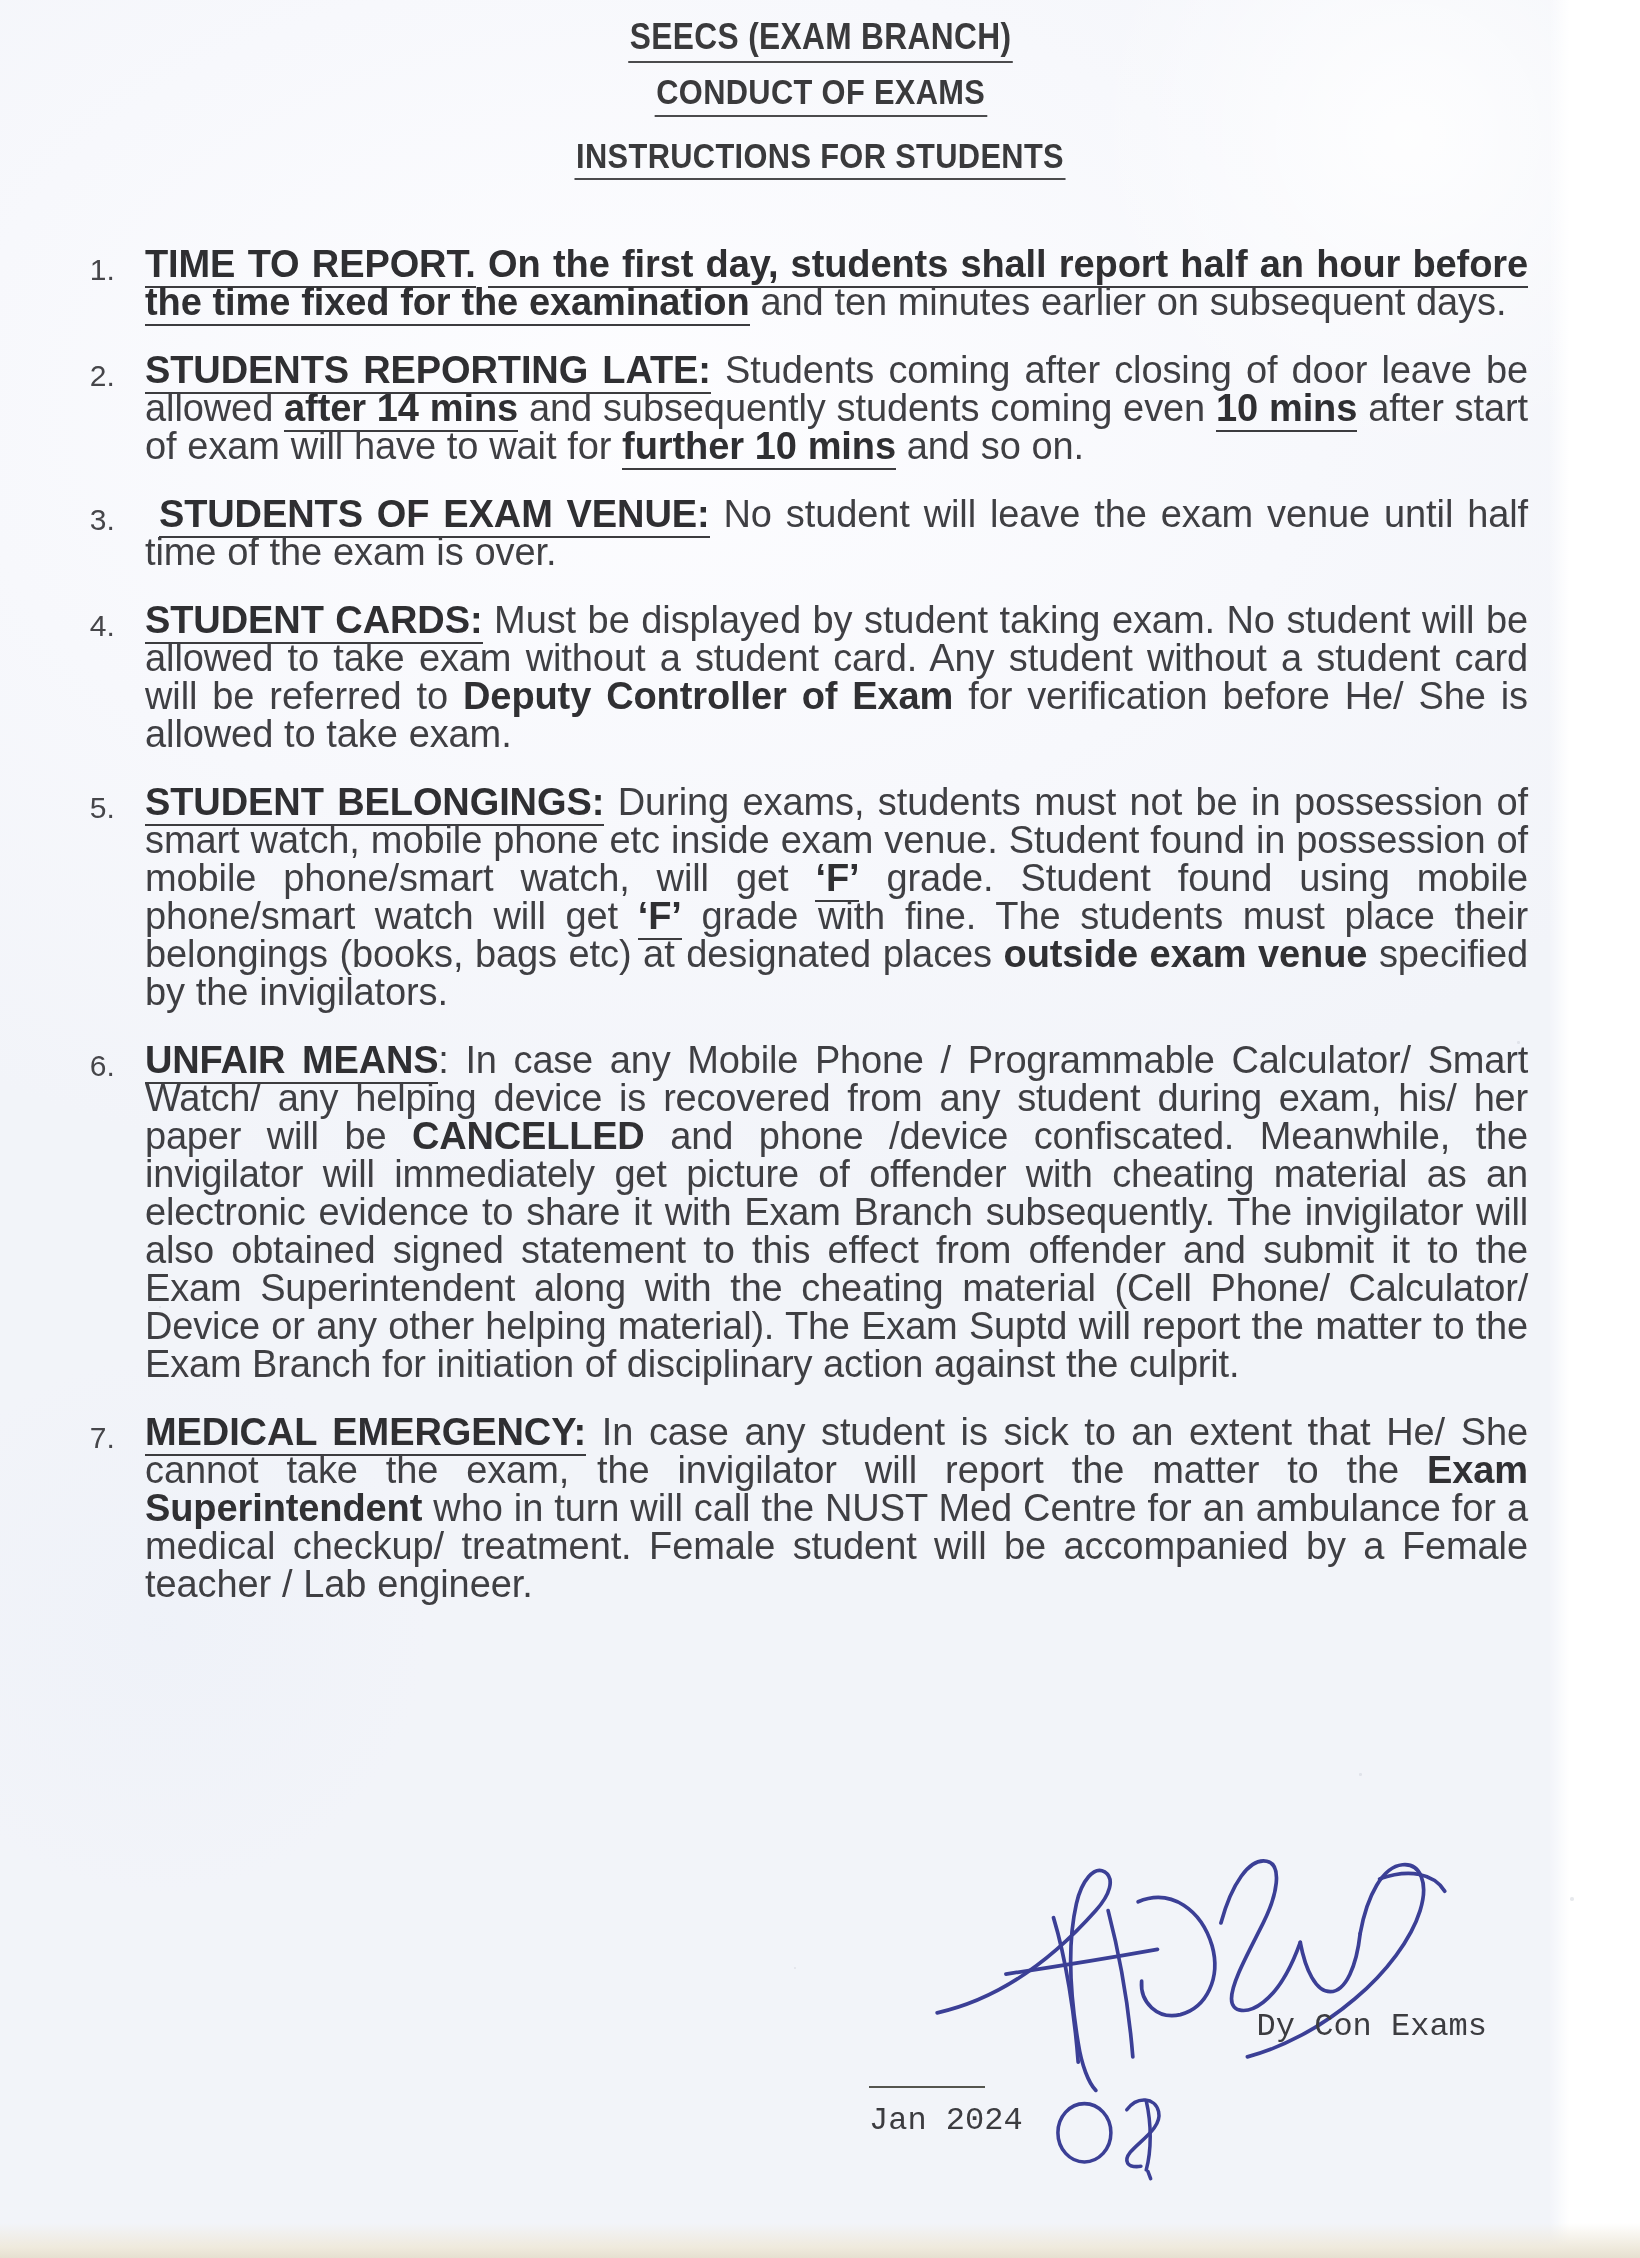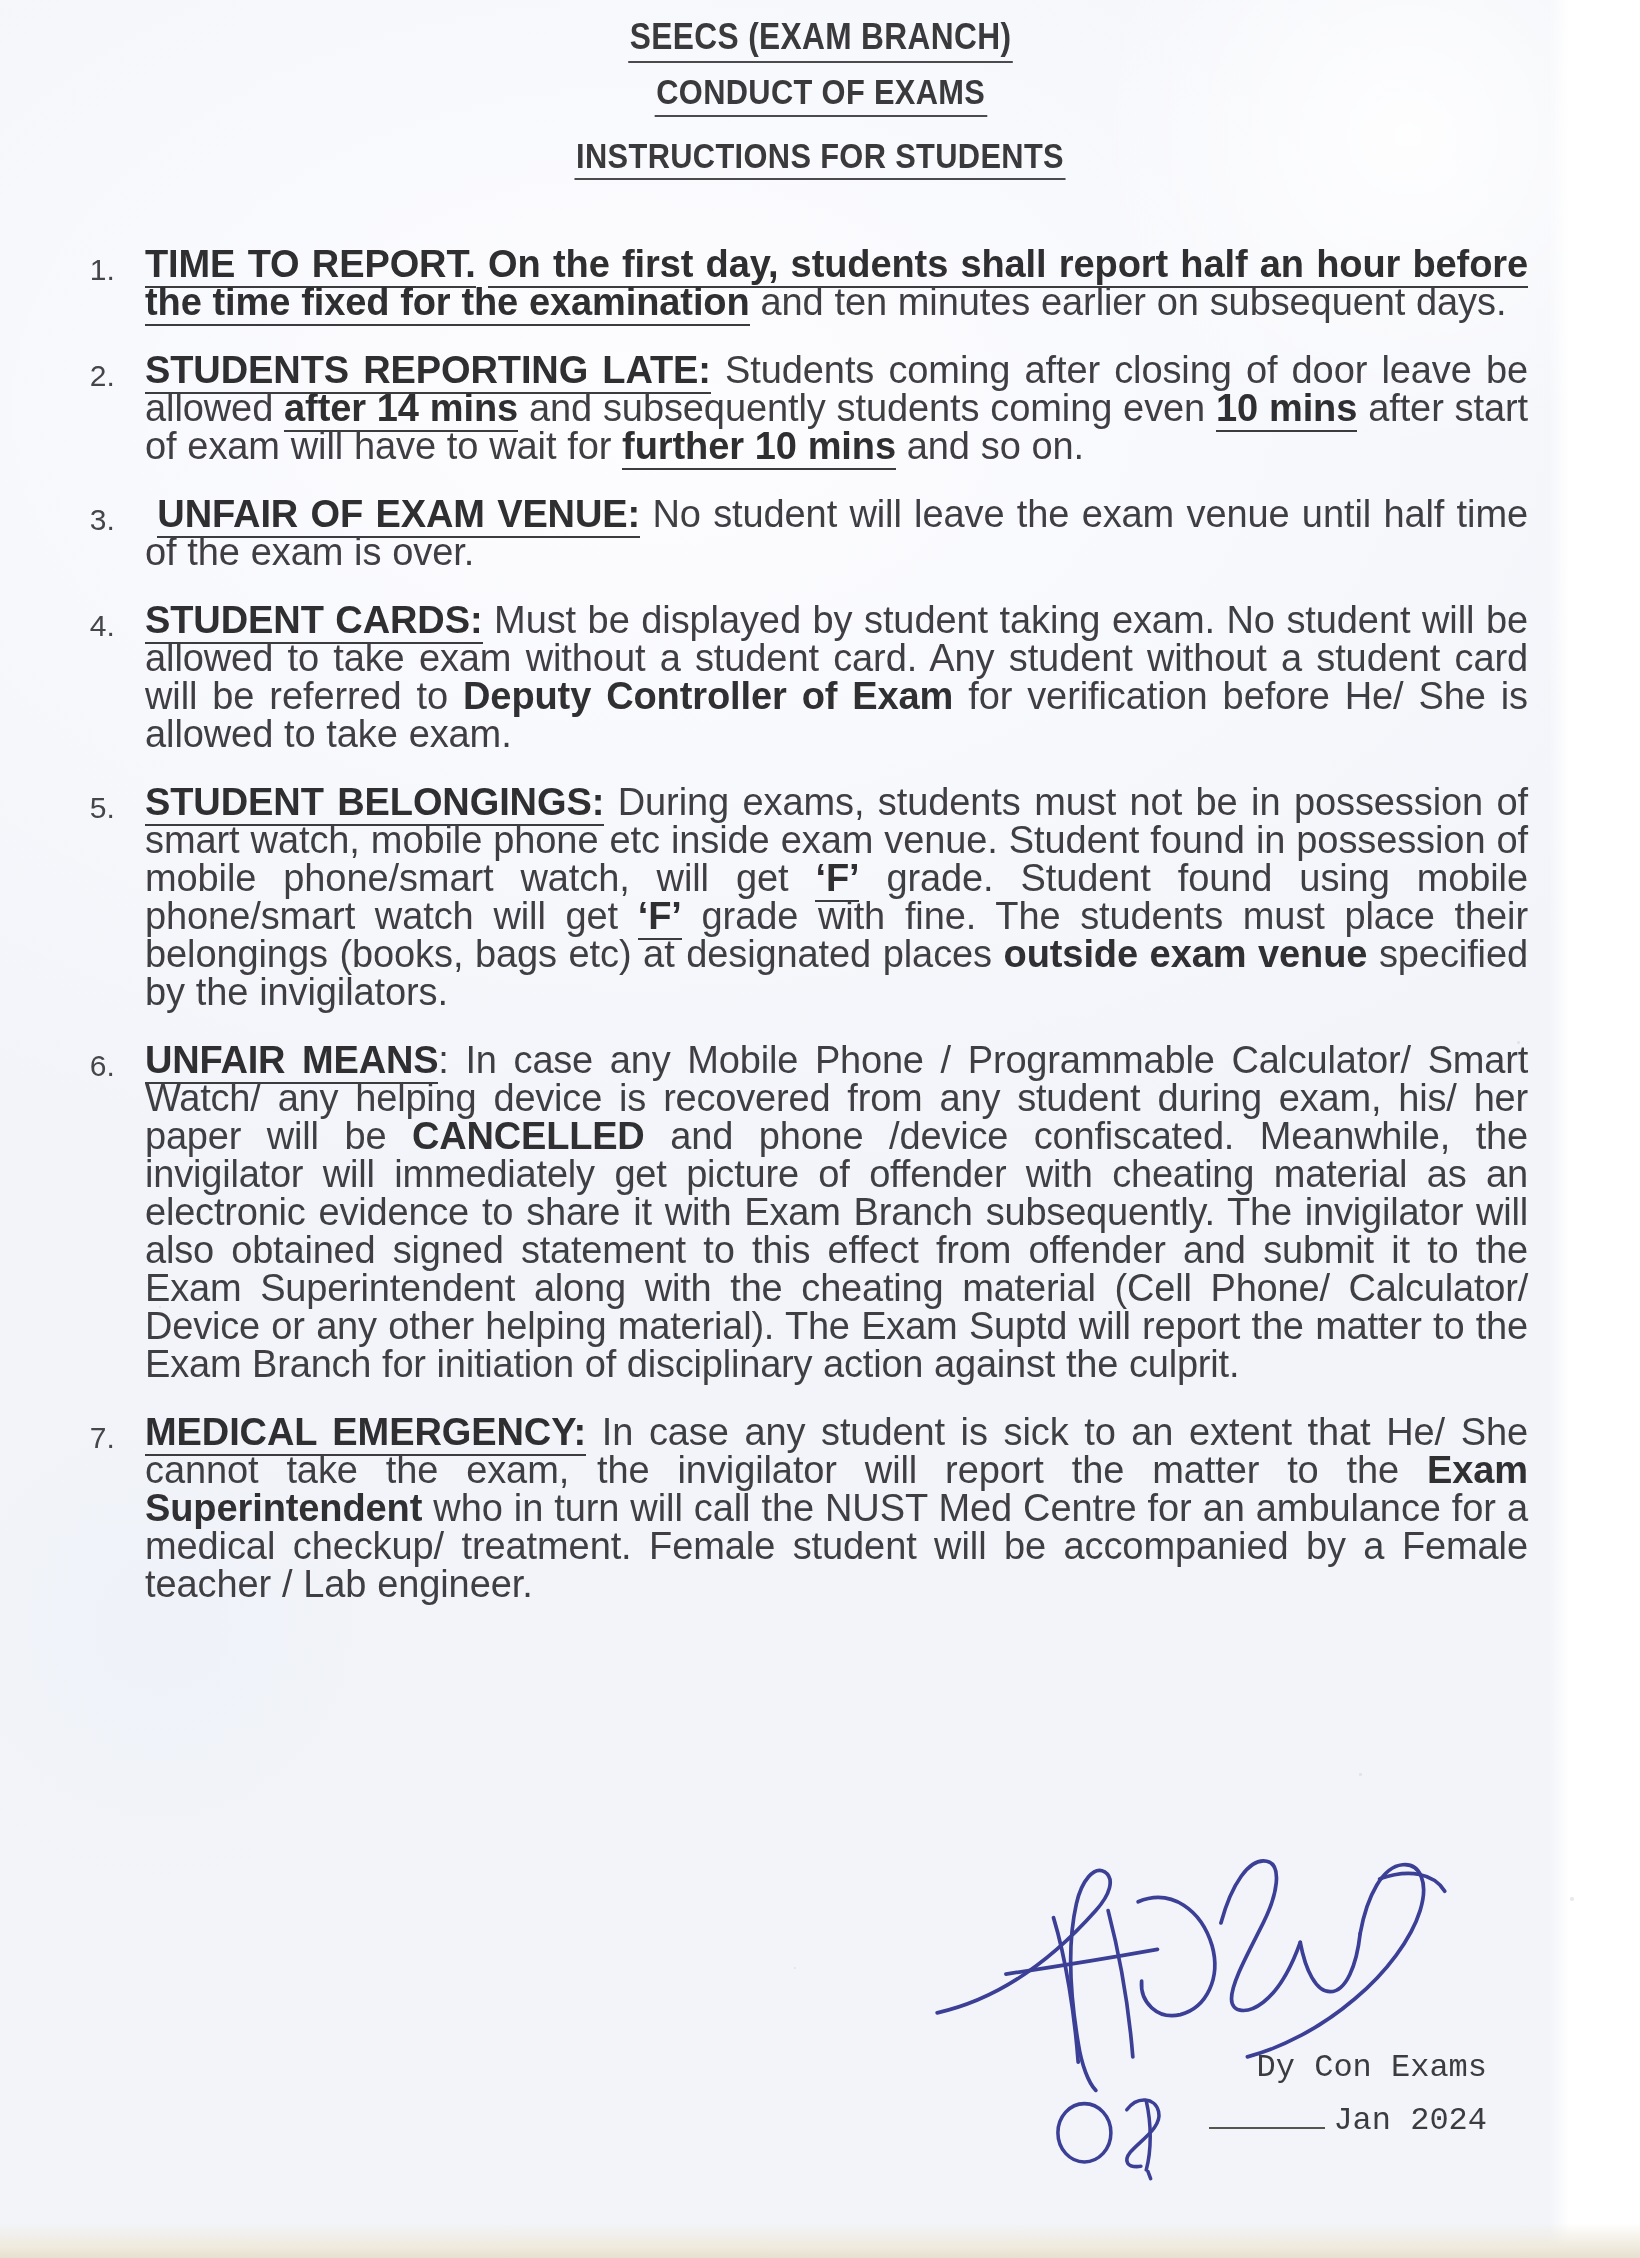--- a/index.html
+++ b/index.html
@@ -95,21 +95,21 @@
     right:113px;bottom:113px;
     width:618px;
     text-align:right;
     font-family:Liberation Mono, monospace;
     font-size:32px;
     line-height:48px;
     color:#3c3c40;
   }
   #sign .ln{display:block;white-space:nowrap;}
   #date-row{
-    display:flex;justify-content:flex-end;align-items:baseline;gap:8.8px;
+    display:flex;justify-content:flex-end;align-items:baseline;gap:8.8px;flex-direction:column;
   }
   #date-blank{
     display:inline-block;width:116px;border-bottom:2.6px solid #55554f;height:35px;
   }
   #sig-ink{
     position:absolute;
     right:132px;bottom:150px;
     width:547px;height:282px;
     pointer-events:none;
   }
@@ -146,21 +146,21 @@
       <div class="body"><span class="lead">TIME TO REPORT.</span> <span class="bu">On the first day, students shall report half an hour before the time fixed for the examination</span><span> and ten minutes earlier on subsequent days.</span></div>
     </div>
 
     <div class="item">
       <div class="num">2.</div>
       <div class="body"><span class="lead">STUDENTS REPORTING LATE:</span><span> Students coming after closing of door leave be allowed </span><span class="bu">after 14 mins</span><span> and subsequently students coming even </span><span class="bu">10 mins</span><span> after start of exam will have to wait for </span><span class="bu">further 10 mins</span><span> and so on.</span></div>
     </div>
 
     <div class="item">
       <div class="num">3.</div>
-      <div class="body">&nbsp;<span class="lead">UNFAIR OF EXAM VENUE:</span><span> No student will leave the exam venue until half time of the exam is over.</span></div>
+      <div class="body">&nbsp;<span class="lead">STUDENTS OF EXAM VENUE:</span><span> No student will leave the exam venue until half time of the exam is over.</span></div>
     </div>
 
     <div class="item">
       <div class="num">4.</div>
       <div class="body"><span class="lead">STUDENT CARDS:</span><span> Must be displayed by student taking exam. No student will be allowed to take exam without a student card. Any student without a student card will be referred to </span><b>Deputy Controller of Exam</b><span> for verification before He/ She is allowed to take exam.</span></div>
     </div>
 
     <div class="item">
       <div class="num">5.</div>
       <div class="body"><span class="lead">STUDENT BELONGINGS:</span><span> During exams, students must not be in possession of smart watch, mobile phone etc inside exam venue. Student found in possession of mobile phone/smart watch, will get </span><span class="bu">‘F’</span><span> grade. Student found using mobile phone/smart watch will get </span><span class="bu">‘F’</span><span> grade with fine. The students must place their belongings (books, bags etc) at designated places </span><b>outside exam venue</b><span> specified by the invigilators.</span></div>

